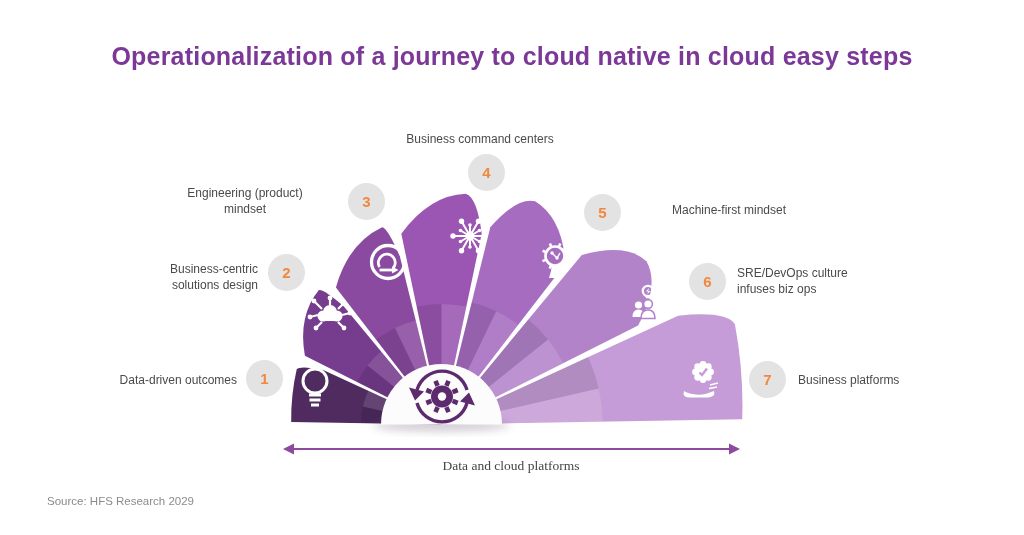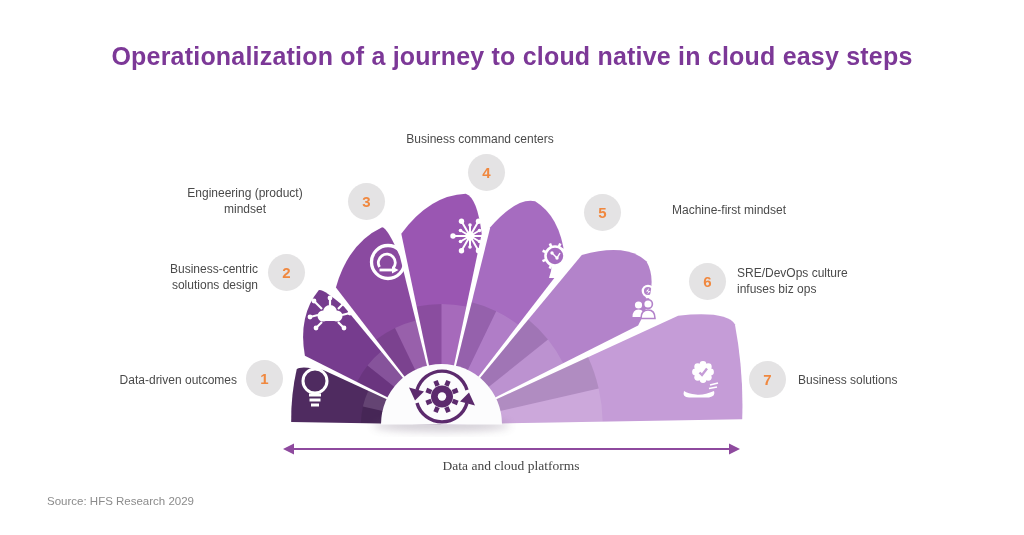--- a/index.html
+++ b/index.html
@@ -199,21 +199,21 @@
 
   <div class="step-label l2">Business-centric
 solutions design</div>
   <div class="step-label l1">Data-driven outcomes</div>
   <div class="step-label l3">Engineering (product)
 mindset</div>
   <div class="step-label l4">Business command centers</div>
   <div class="step-label l5">Machine-first mindset</div>
   <div class="step-label l6">SRE/DevOps culture
 infuses biz ops</div>
-  <div class="step-label l7">Business solutions</div>
+  <div class="step-label l7">Business platforms</div>
 
   <div class="num n1">
       <span>1</span>
     </div>
   <div class="num n2">
       <span>2</span>
     </div>
   <div class="num n3">
       <span>3</span>
     </div>

